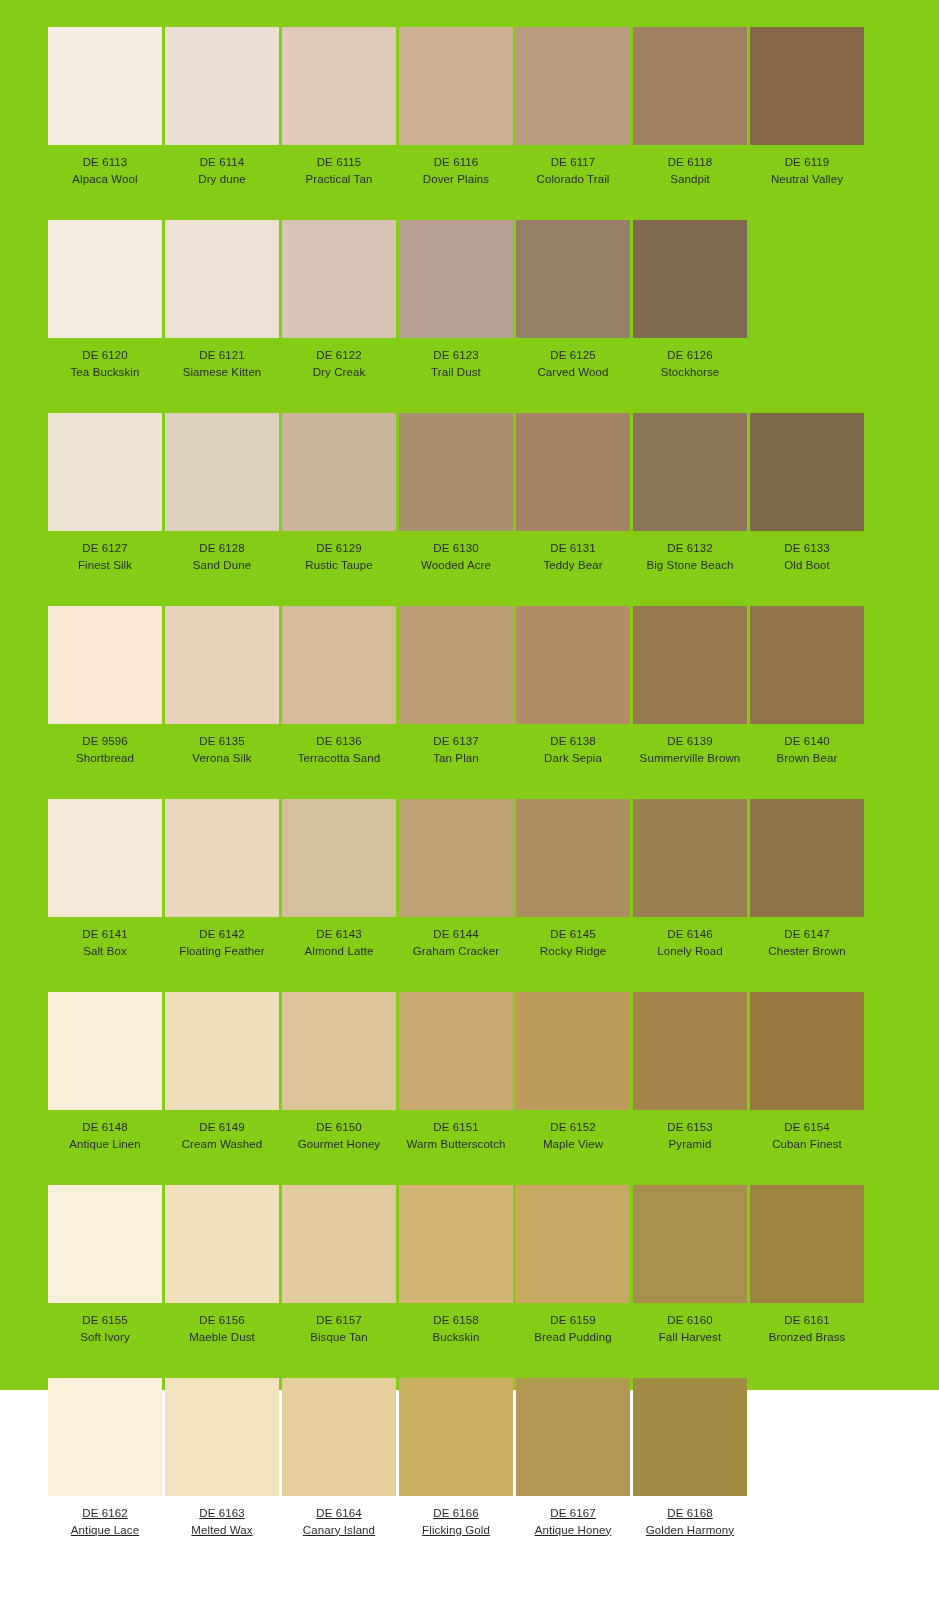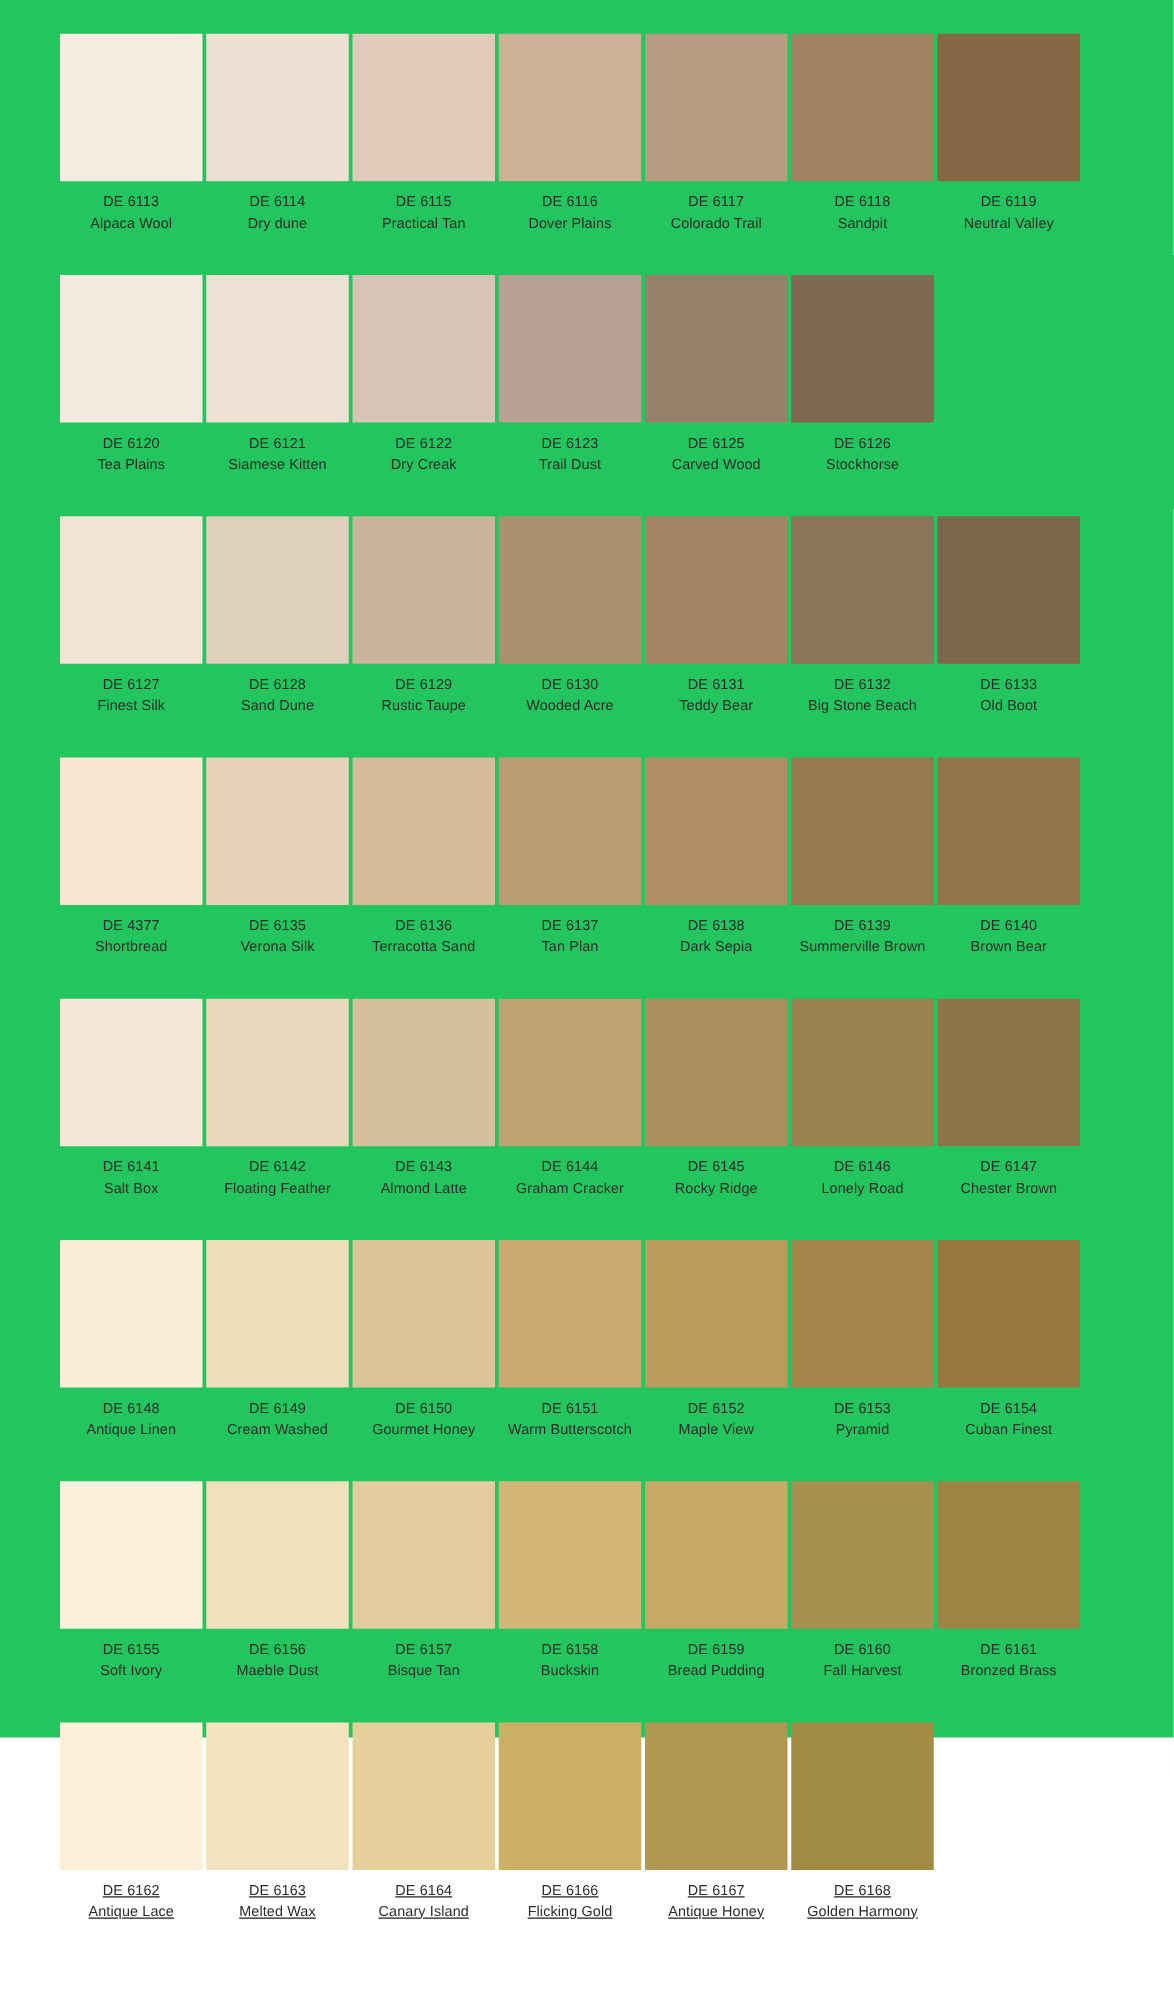--- a/index.html
+++ b/index.html
@@ -12,21 +12,21 @@
     width: 939px;
     height: 1605px;
     font-family: "Liberation Sans", sans-serif;
     color: #231f20;
     overflow: hidden;
   }
   #palette-sheet {
     width: 939px;
     height: 1390px;
     position: relative;
-    background: #22c55e;
+    background: #84cc16;
     box-sizing: border-box;
     padding: 0;
   }
   .palette-row {
     display: flex;
     width: 821px;
     margin-left: 48px;
     margin-bottom: 0;
   }
   .swatch-cell {
@@ -122,21 +122,21 @@
           <span class="swatch-code">DE 6119</span>
           <span class="swatch-name">Neutral Valley</span>
         </div>
       </div>
     </div>
     <div class="palette-row">
       <div class="swatch-cell">
         <div class="swatch-chip" style="background-color: rgb(244, 234, 224);"></div>
         <div class="swatch-labels">
           <span class="swatch-code">DE 6120</span>
-          <span class="swatch-name">Tea Plains</span>
+          <span class="swatch-name">Tea Buckskin</span>
         </div>
       </div>
       <div class="swatch-cell">
         <div class="swatch-chip" style="background-color: rgb(236, 225, 211);"></div>
         <div class="swatch-labels">
           <span class="swatch-code">DE 6121</span>
           <span class="swatch-name">Siamese Kitten</span>
         </div>
       </div>
       <div class="swatch-cell">
@@ -216,21 +216,21 @@
         <div class="swatch-labels">
           <span class="swatch-code">DE 6133</span>
           <span class="swatch-name">Old Boot</span>
         </div>
       </div>
     </div>
     <div class="palette-row">
       <div class="swatch-cell">
         <div class="swatch-chip" style="background-color: rgb(247, 231, 211);"></div>
         <div class="swatch-labels">
-          <span class="swatch-code">DE 4377</span>
+          <span class="swatch-code">DE 9596</span>
           <span class="swatch-name">Shortbread</span>
         </div>
       </div>
       <div class="swatch-cell">
         <div class="swatch-chip" style="background-color: rgb(232, 210, 187);"></div>
         <div class="swatch-labels">
           <span class="swatch-code">DE 6135</span>
           <span class="swatch-name">Verona Silk</span>
         </div>
       </div>

